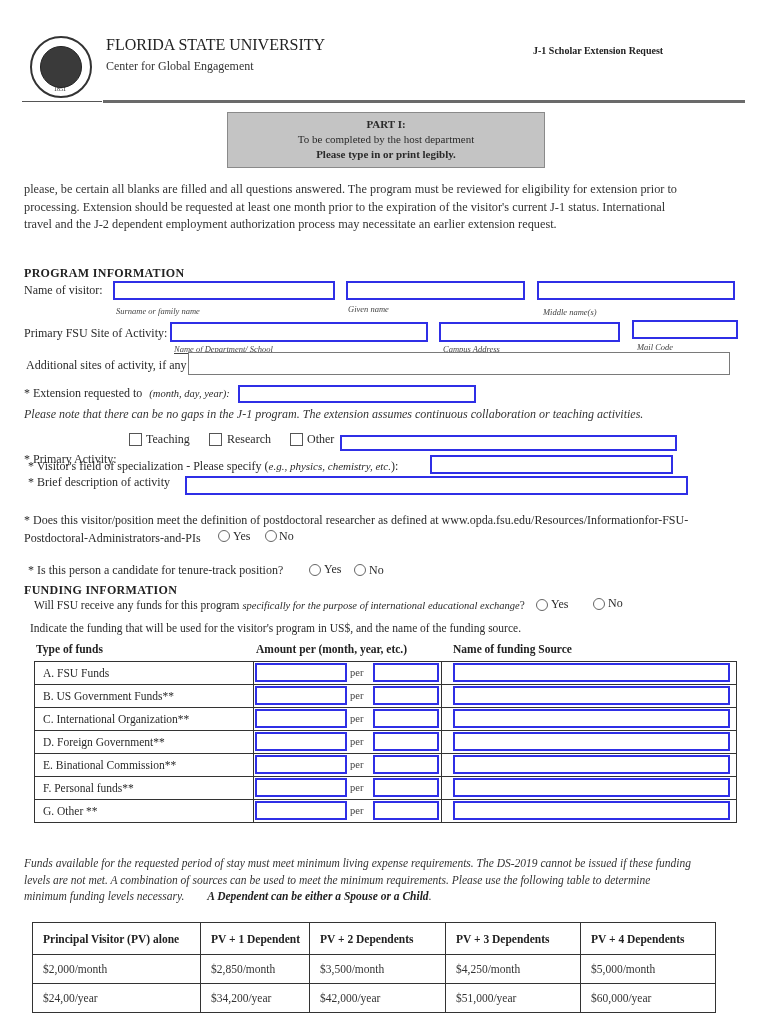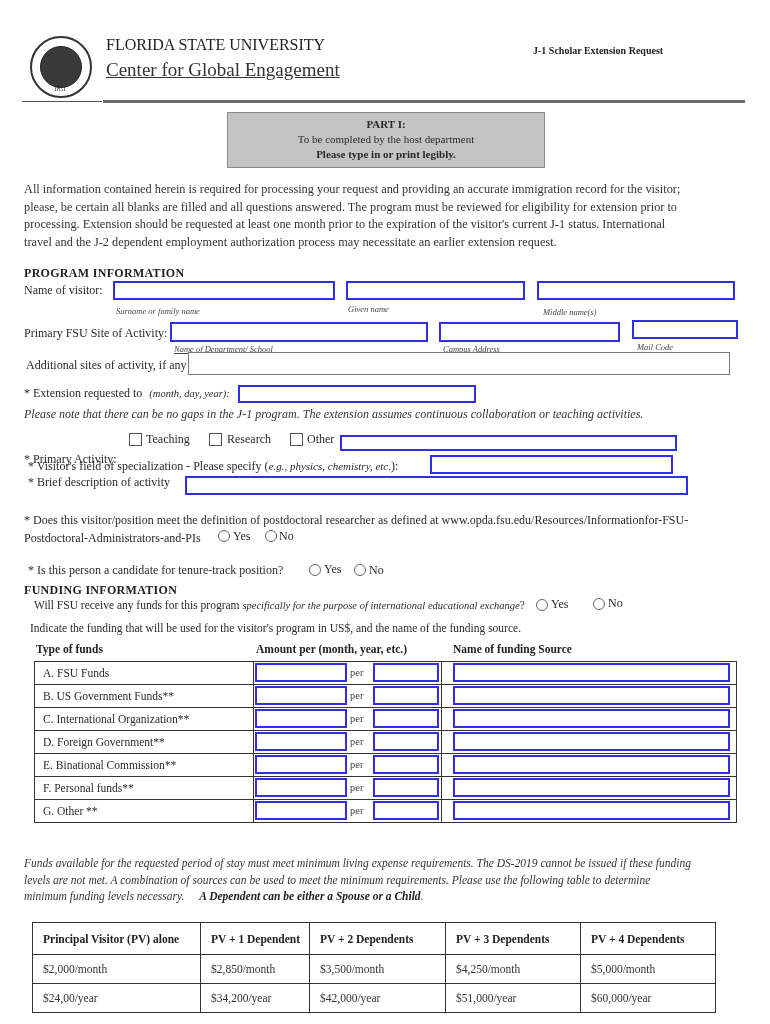--- a/index.html
+++ b/index.html
@@ -30,33 +30,32 @@
   .min-table tr.hdr td { font-weight: bold; height: 32px; color: #222; }
 </style>
 </head>
 <body>
 
 <div class="seal">
   <div class="seal-inner"></div>
   <span class="seal-year">1851</span>
 </div>
 <div class="t" style="left:106px; top:36px; font-size:16px; color:#222;">FLORIDA STATE UNIVERSITY</div>
-<div class="t" style="left:106px; top:59px; font-size:19px; color:#333;text-decoration:underline;">Center for Global Engagement</div>
+<div class="t" style="left:106px; top:59px; font-size:12px; color:#333;">Center for Global Engagement</div>
 <div class="t" style="left:533px; top:45px; font-size:10px; font-weight:bold; color:#222;">J-1 Scholar Extension Request</div>
 <div class="rule" style="left:22px; top:101px; width:80px; height:1px; background:#555;"></div>
 <div class="rule" style="left:103px; top:100px; width:642px;"></div>
 
 <div class="part-box">
   <div style="font-weight:bold; margin-top:4px;">PART I:</div>
   <div>To be completed by the host department</div>
   <div style="font-weight:bold;">Please type in or print legibly.</div>
 </div>
 
 <div class="para" style="top:181px;">
-  <div>All information contained herein is required for processing your request and providing an accurate immigration record for the visitor;</div>
   <div>please, be certain all blanks are filled and all questions answered. The program must be reviewed for eligibility for extension prior to</div>
   <div>processing. Extension should be requested at least one month prior to the expiration of the visitor's current J-1 status. International</div>
   <div>travel and the J-2 dependent employment authorization process may necessitate an earlier extension request.</div>
 </div>
 
 <div class="t" style="left:24px; top:266px; font-size:12px; font-weight:bold; letter-spacing:0.3px; color:#222;">PROGRAM INFORMATION</div>
 <div class="t" style="left:24px; top:283px; font-size:12px;">Name of visitor:</div>
 <div class="field" style="left:113px; top:281px; width:222px; height:19px;"></div>
 <div class="field" style="left:346px; top:281px; width:179px; height:19px;"></div>
 <div class="field" style="left:537px; top:281px; width:198px; height:19px;"></div>
@@ -209,21 +208,21 @@
     </td>
   </tr>
 </tbody>
   </table>
 
 <div class="para" style="top:855px; font-size:11.5px; line-height:16.5px; width:740px;font-style:italic;">
   <div>Funds available for the requested period of stay must meet minimum living expense requirements.  The DS-2019 cannot be issued if these funding</div>
   <div>levels are not met.  A combination of sources can be used to meet the minimum requirements.  Please use the following table to determine</div>
   <div>
     <span>minimum funding levels necessary.</span>
-    <b style="margin-left:12px; color:#222;">A Dependent can be either a Spouse or a Child</b><span>.</span>
+    <b style="margin-left:20px; color:#222;">A Dependent can be either a Spouse or a Child</b><span>.</span>
   </div>
 </div>
 
 <table class="min-table">
   <tbody>
       <tr class="hdr">
     <td style="width:168px;">Principal Visitor (PV) alone</td>
     <td style="width:109px;">PV + 1 Dependent</td>
     <td style="width:136px;">PV + 2 Dependents</td>
     <td style="width:135px;">PV + 3 Dependents</td>

